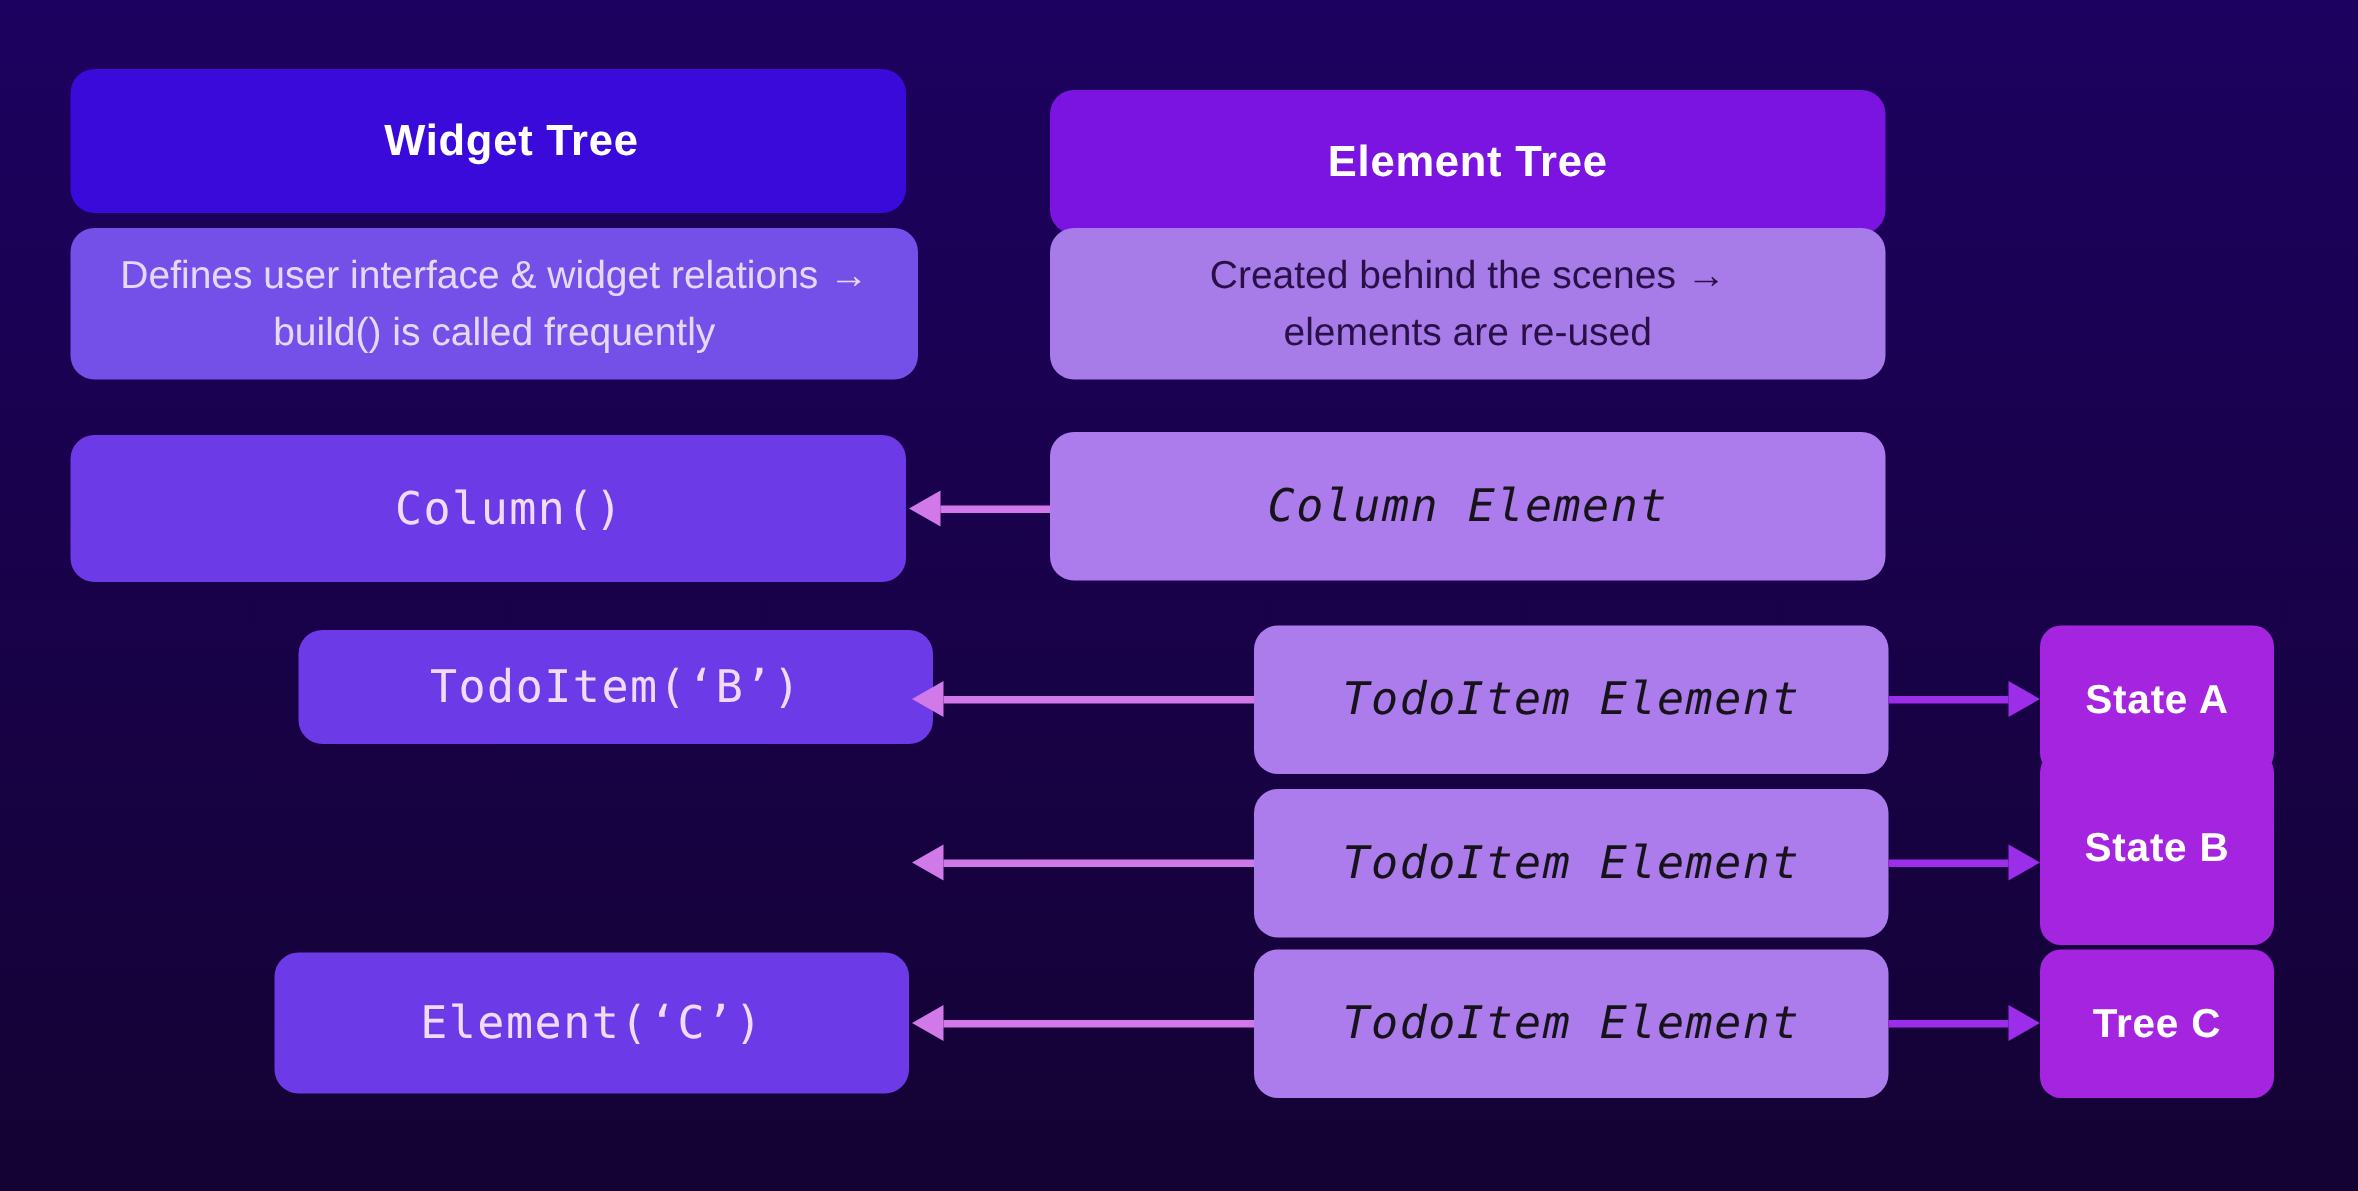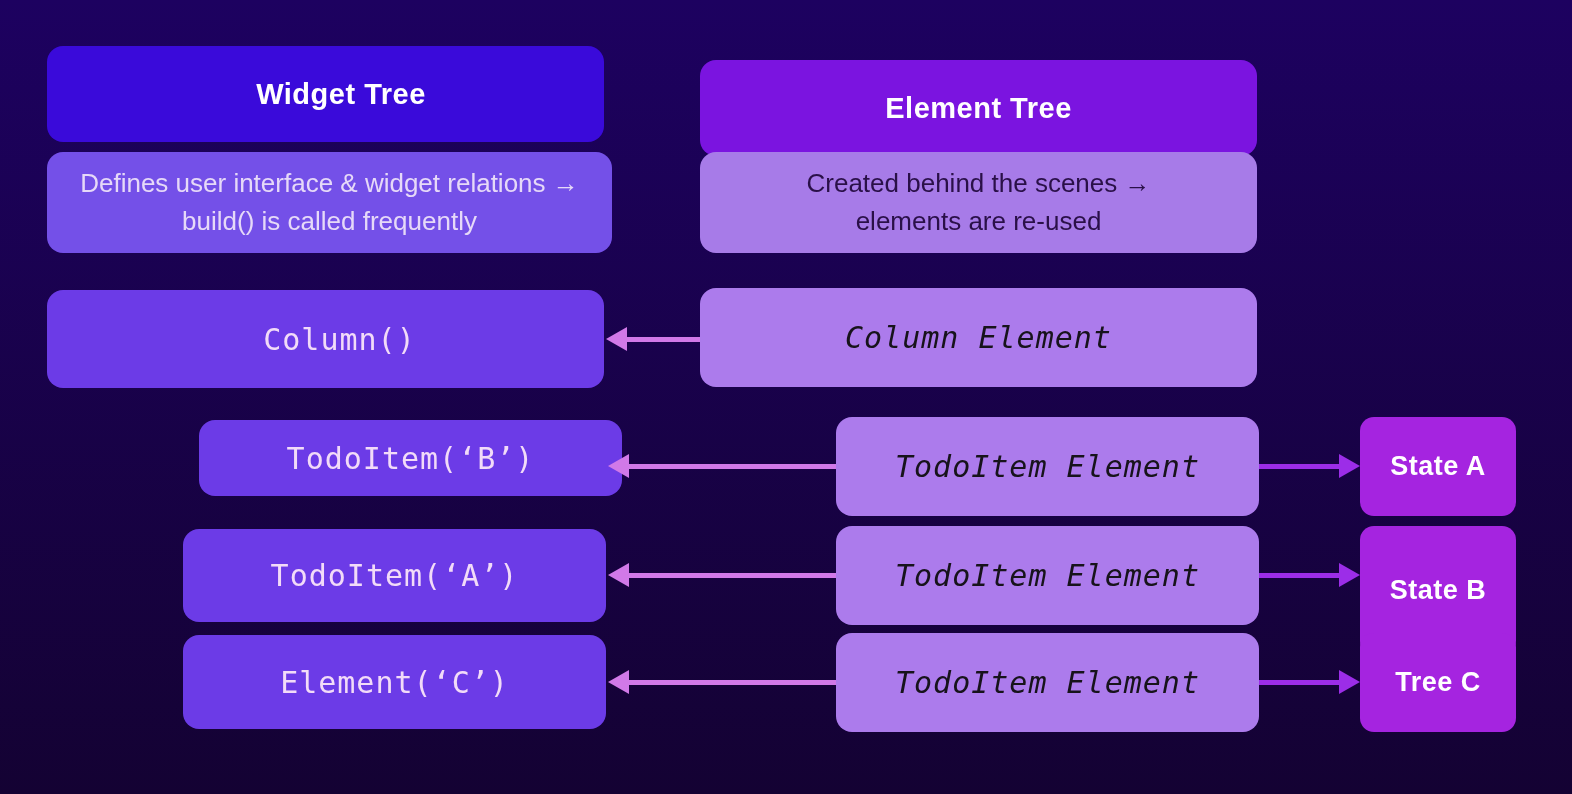--- a/index.html
+++ b/index.html
@@ -83,27 +83,24 @@
   </div>
   <div class="arrow pink" style="left:608px;top:454px;width:228px;">
     <span class="head head-left"></span>
     <span class="line"></span>
   </div>
   <div class="arrow purple" style="left:1259px;top:454px;width:101px;">
     <span class="line"></span>
     <span class="head head-right"></span>
   </div>
 
-  <div class="box mono widgetbox" style="left:183px;top:529px;width:423px;height:93px;">
-    <span>TodoItem(‘A’)</span>
-  </div>
   <div class="box mono elementbox" style="left:836px;top:526px;width:423px;height:99px;">
     <span>TodoItem Element</span>
   </div>
-  <div class="box statebox" style="left:1360px;top:526px;width:156px;height:129px;">
+  <div class="box statebox" style="left:1360px;top:501px;width:156px;height:129px;">
     <span>State B</span>
   </div>
   <div class="arrow pink" style="left:608px;top:563px;width:228px;">
     <span class="head head-left"></span>
     <span class="line"></span>
   </div>
   <div class="arrow purple" style="left:1259px;top:563px;width:101px;">
     <span class="line"></span>
     <span class="head head-right"></span>
   </div>

